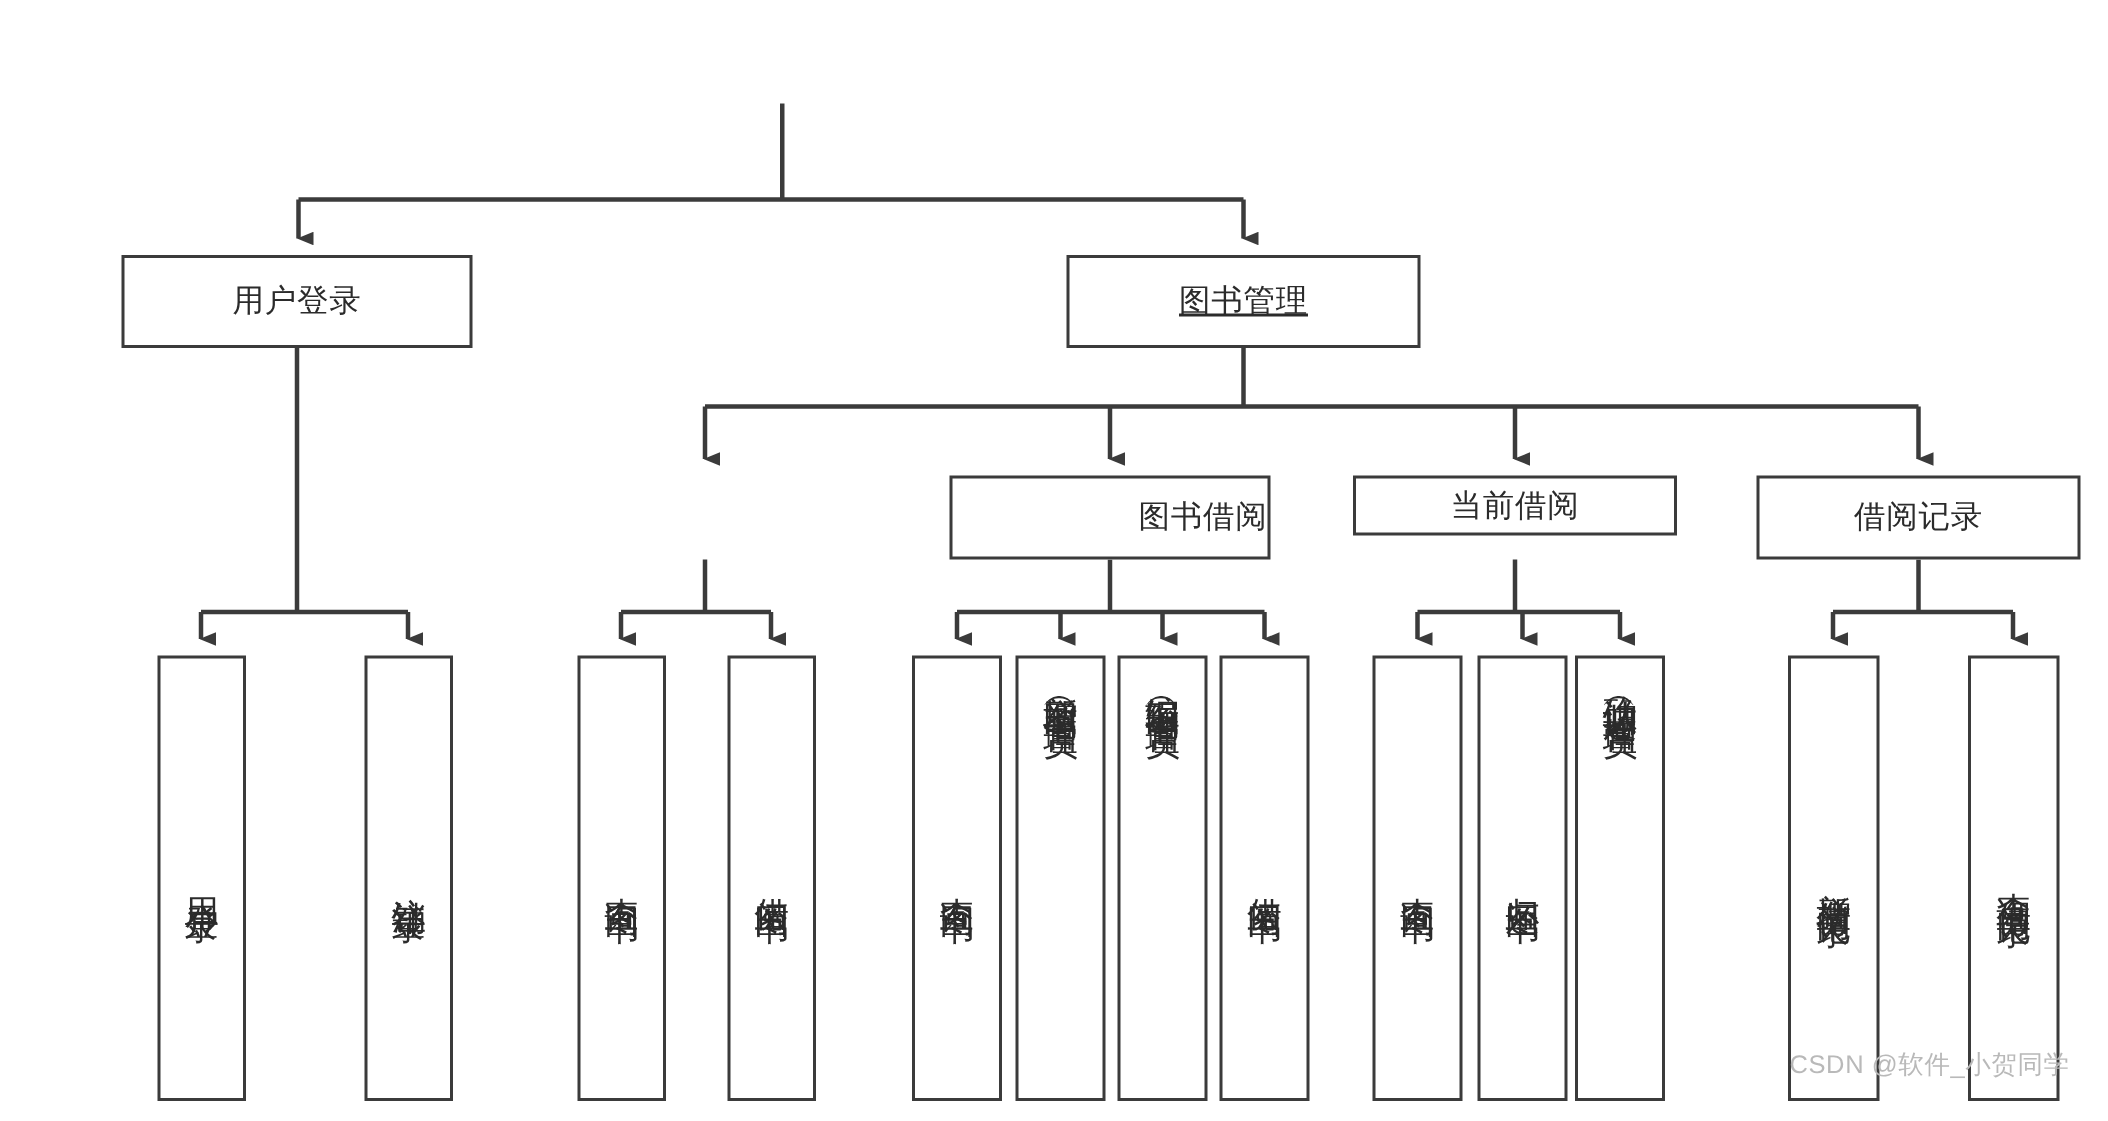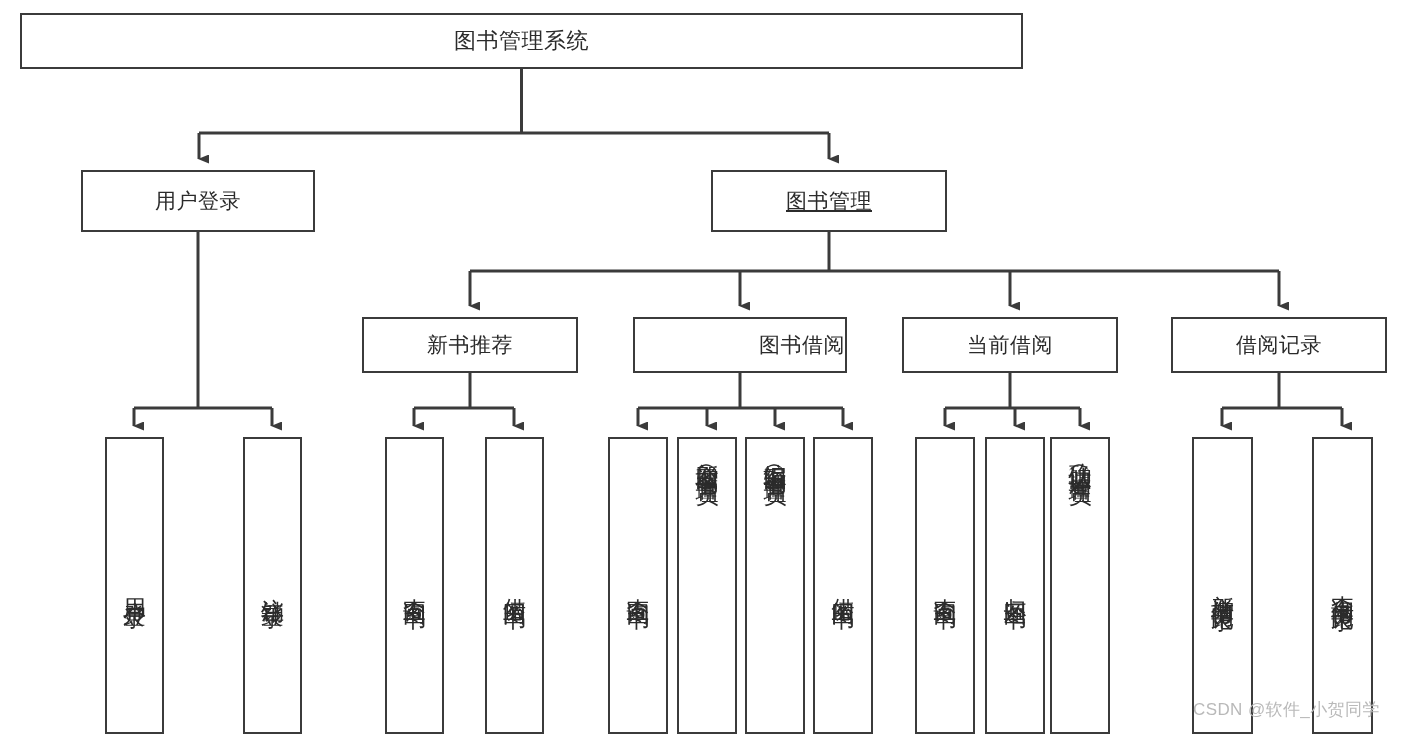--- a/index.html
+++ b/index.html
@@ -125,38 +125,32 @@
       <path d="M 1015,408 L 1015,426" marker-end="url(#arrowhead)"></path>
       <path d="M 1080,408 L 1080,426" marker-end="url(#arrowhead)"></path>
 
       <path d="M 1279,373 L 1279,408"></path>
       <path d="M 1222,408 L 1342,408"></path>
       <path d="M 1222,408 L 1222,426" marker-end="url(#arrowhead)"></path>
       <path d="M 1342,408 L 1342,426" marker-end="url(#arrowhead)"></path>
     </g>
   </svg>
 
-  <div class="node horiz root" style="left:20px; top:13px; width:1003px; height:56px;">
-    <span class="label">图书管理系统</span>
-  </div>
 
   <div class="node horiz" style="left:81px; top:170px; width:234px; height:62px;">
     <span class="label">用户登录</span>
   </div>
   <div class="node horiz" style="left:711px; top:170px; width:236px; height:62px;text-decoration:underline;">
     <span class="label">图书管理</span>
   </div>
 
-  <div class="node horiz" style="left:362px; top:317px; width:216px; height:56px;">
-    <span class="label">新书推荐</span>
-  </div>
   <div class="node horiz" style="left:633px; top:317px; width:214px; height:56px;justify-content:flex-end;">
     <span class="label">图书借阅</span>
   </div>
-  <div class="node horiz" style="left:902px; top:317px; width:216px; height:56px;font-family:Liberation Serif, serif;">
+  <div class="node horiz" style="left:902px; top:317px; width:216px; height:40px;font-family:Liberation Serif, serif;">
     <span class="label">当前借阅</span>
   </div>
   <div class="node horiz" style="left:1171px; top:317px; width:216px; height:56px;">
     <span class="label">借阅记录</span>
   </div>
 
   <div class="node vert centered" style="left:105px; top:437px; width:59px; height:297px;">
     <span class="label">用户登录</span>
   </div>
   <div class="node vert centered" style="left:243px; top:437px; width:59px; height:297px;">

